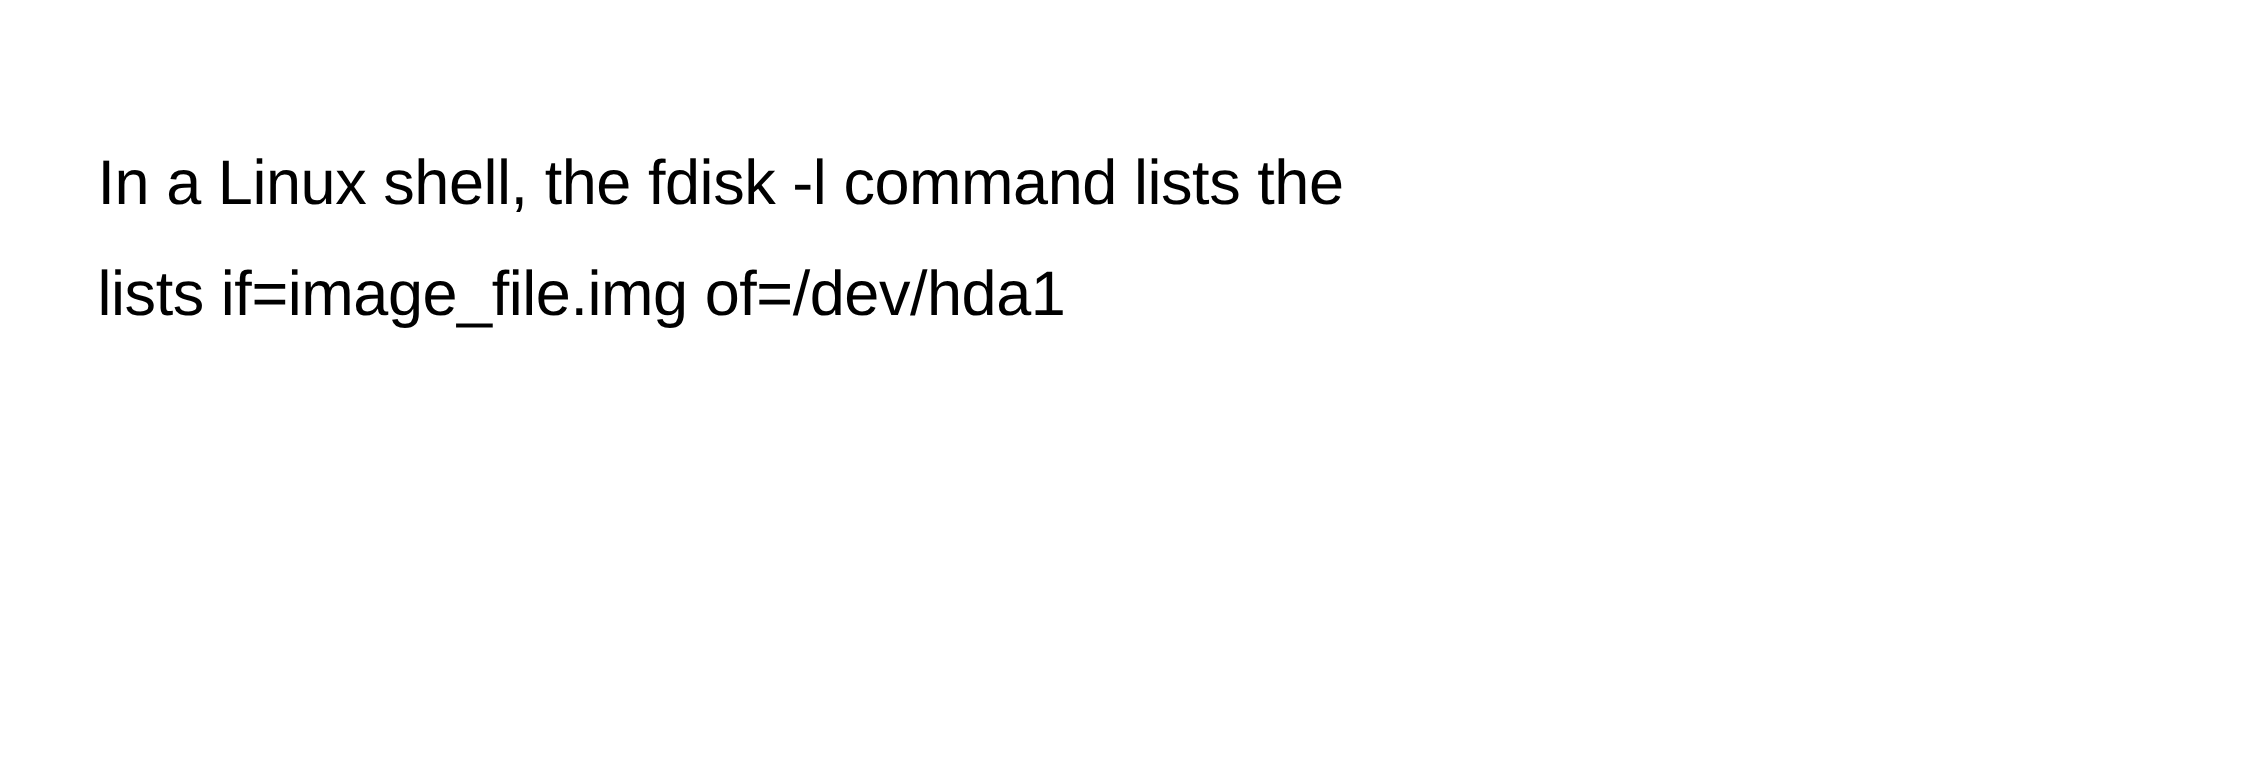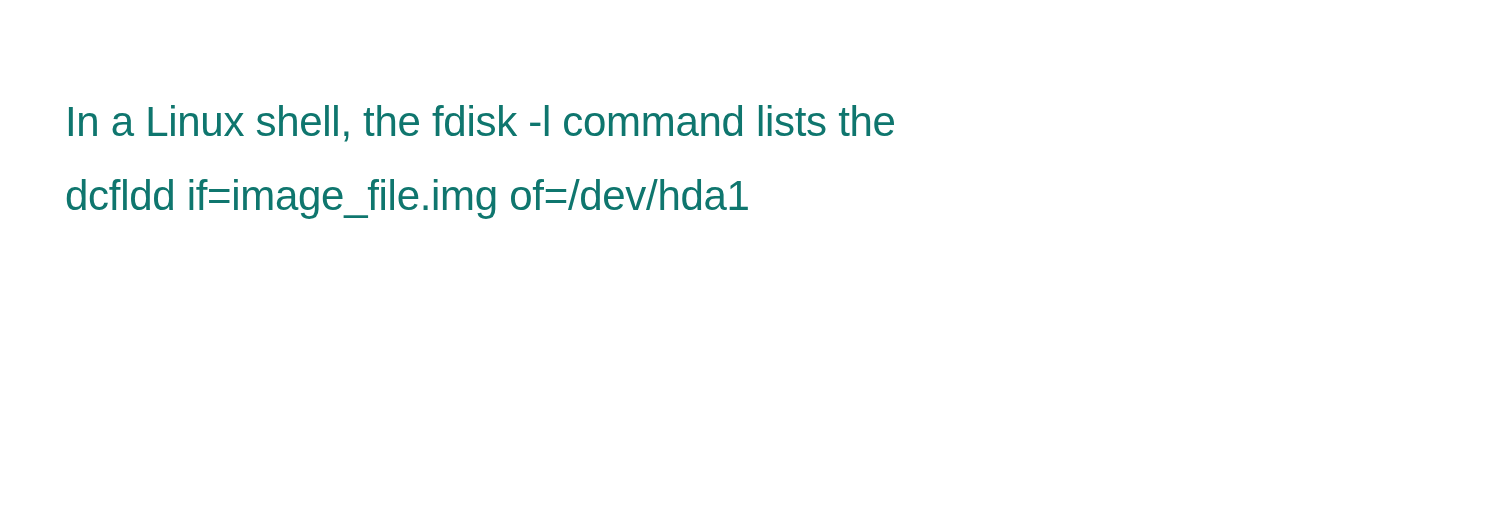--- a/index.html
+++ b/index.html
@@ -10,24 +10,24 @@
     body {
       background: #ffffff;
       width: 1500px;
       height: 512px;
       font-family: -apple-system, BlinkMacSystemFont, "Segoe UI", Helvetica, Arial, sans-serif;
       padding: 85px 65px;
     }
     .question-text {
       font-size: 42px;
       line-height: 1.75;
-      color: #0f766e;
+      color: #000000;
       font-weight: 400;
       letter-spacing: -0.3px;
     }
   </style>
 </head>
 <body>
 
 <div class="question-text">
   <div>In a Linux shell, the fdisk -l command lists the</div>
-  <div>dcfldd if=image_file.img of=/dev/hda1</div>
+  <div>lists if=image_file.img of=/dev/hda1</div>
 </div>
 
 </body></html>

